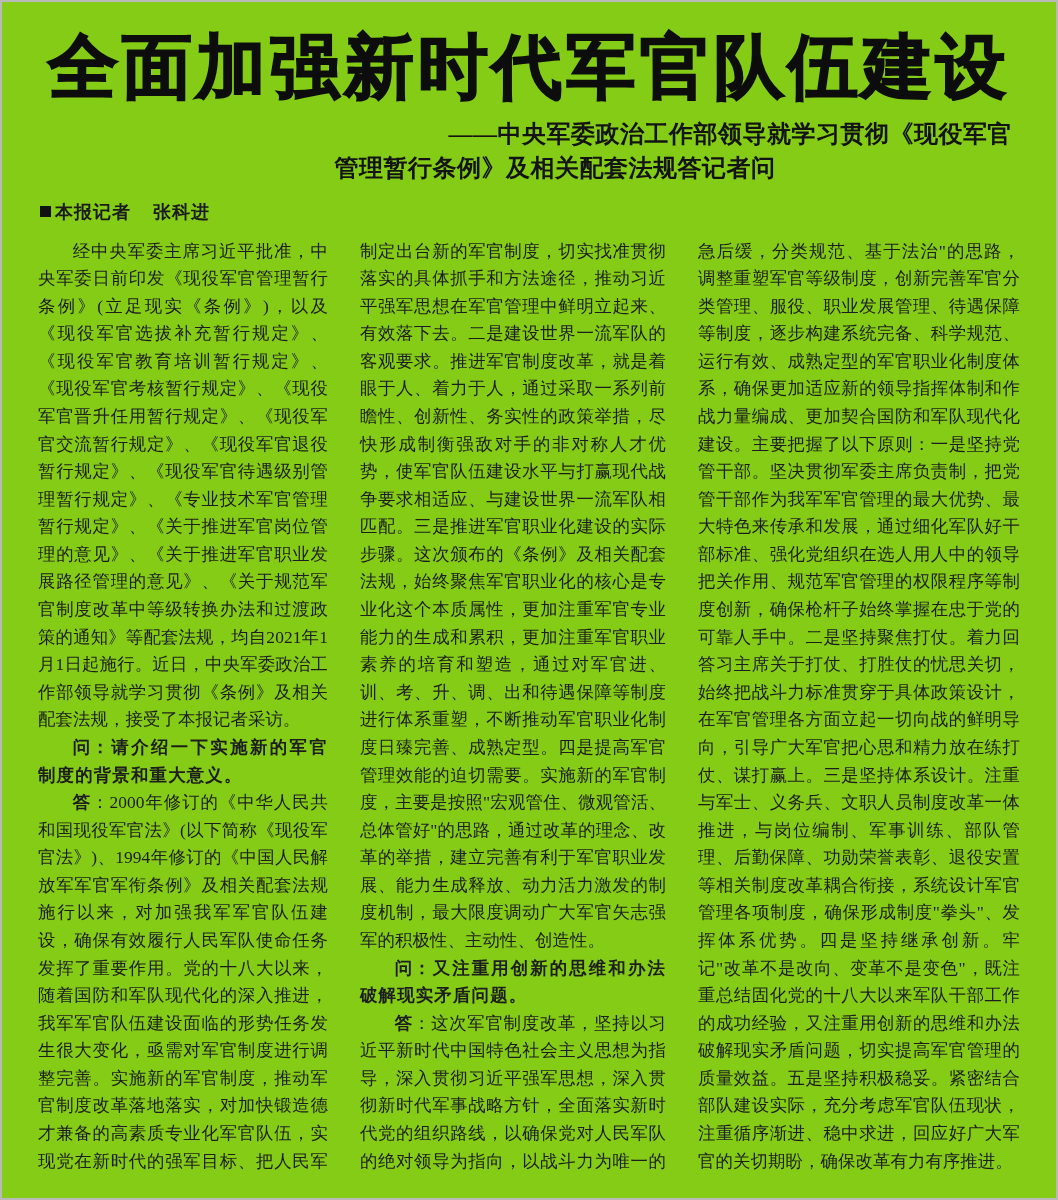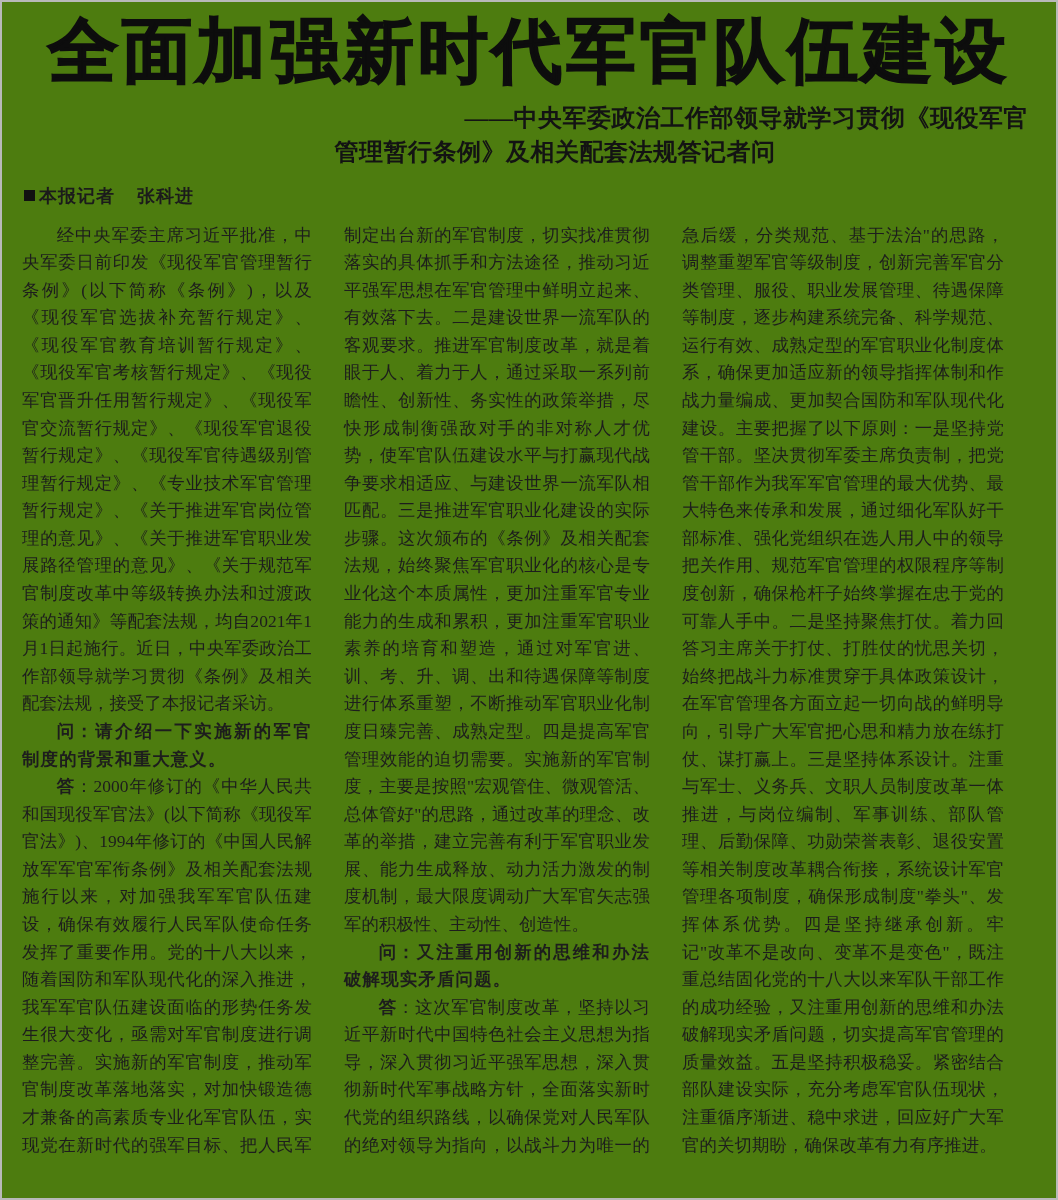--- a/index.html
+++ b/index.html
@@ -13,22 +13,22 @@
     font-family: "Liberation Serif", "DejaVu Serif", serif;
     color: #1a1a1a;
     overflow: hidden;
   }
   #page {
     position: relative;
     width: 1058px;
     height: 1200px;
     box-sizing: border-box;
     border: 2px solid #b9b9b9;
-    background: #4d7c0f;
-    padding: 0;
+    background: #84cc16;
+    padding: 16px;
   }
   
   .headline-wrap {
     padding: 14px 22px 0 22px;
   }
   .headline {
     font-family: "DejaVu Sans", sans-serif;
     font-weight: 700;
     font-size: 70px;
     line-height: 1.02;
@@ -118,21 +118,21 @@
       <span class="l2">管理暂行条例》及相关配套法规答记者问</span>
     </div>
     <div class="byline">
       <span class="sq"></span><span>本报记者</span><span class="reporter">张科进</span>
     </div>
   </div>
 
   <div class="columns">
 
     <div class="col c1">
-      <p>经中央军委主席习近平批准，中央军委日前印发《现役军官管理暂行条例》(以下简称《条例》)，以及《现役军官选拔补充暂行规定》、《现役军官教育培训暂行规定》、《现役军官考核暂行规定》、《现役军官晋升任用暂行规定》、《现役军官交流暂行规定》、《现役军官退役暂行规定》、《现役军官待遇级别管理暂行规定》、《专业技术军官管理暂行规定》、《关于推进军官岗位管理的意见》、《关于推进军官职业发展路径管理的意见》、《关于规范军官制度改革中等级转换办法和过渡政策的通知》等配套法规，均自2021年1月1日起施行。近日，中央军委政治工作部领导就学习贯彻《条例》及相关配套法规，接受了本报记者采访。</p>
+      <p>经中央军委主席习近平批准，中央军委日前印发《现役军官管理暂行条例》(立足现实《条例》)，以及《现役军官选拔补充暂行规定》、《现役军官教育培训暂行规定》、《现役军官考核暂行规定》、《现役军官晋升任用暂行规定》、《现役军官交流暂行规定》、《现役军官退役暂行规定》、《现役军官待遇级别管理暂行规定》、《专业技术军官管理暂行规定》、《关于推进军官岗位管理的意见》、《关于推进军官职业发展路径管理的意见》、《关于规范军官制度改革中等级转换办法和过渡政策的通知》等配套法规，均自2021年1月1日起施行。近日，中央军委政治工作部领导就学习贯彻《条例》及相关配套法规，接受了本报记者采访。</p>
       <p><span class="q-label">问</span><span class="q">：请介绍一下实施新的军官制度的背景和重大意义。</span></p>
       <p><span class="a-label">答</span><span>：2000年修订的《中华人民共和国现役军官法》(以下简称《现役军官法》)、1994年修订的《中国人民解放军军官军衔条例》及相关配套法规施行以来，对加强我军军官队伍建设，确保有效履行人民军队使命任务发挥了重要作用。党的十八大以来，随着国防和军队现代化的深入推进，我军军官队伍建设面临的形势任务发生很大变化，亟需对军官制度进行调整完善。实施新的军官制度，推动军官制度改革落地落实，对加快锻造德才兼备的高素质专业化军官队伍，实现党在新时代的强军目标、把人民军队全面建成世界一流军队，具有重大的战略意义和长远的历史意义。一是贯彻习近平强军思想的重大举措。坚持把学习贯彻习近平强军思想贯穿军官制度改革全过程，深刻领悟习主席关于干部工作和人才建设一系列重要论述，通过</span></p>
     </div>
 
     <div class="col c2">
       <p class="cont">制定出台新的军官制度，切实找准贯彻落实的具体抓手和方法途径，推动习近平强军思想在军官管理中鲜明立起来、有效落下去。二是建设世界一流军队的客观要求。推进军官制度改革，就是着眼于人、着力于人，通过采取一系列前瞻性、创新性、务实性的政策举措，尽快形成制衡强敌对手的非对称人才优势，使军官队伍建设水平与打赢现代战争要求相适应、与建设世界一流军队相匹配。三是推进军官职业化建设的实际步骤。这次颁布的《条例》及相关配套法规，始终聚焦军官职业化的核心是专业化这个本质属性，更加注重军官专业能力的生成和累积，更加注重军官职业素养的培育和塑造，通过对军官进、训、考、升、调、出和待遇保障等制度进行体系重塑，不断推动军官职业化制度日臻完善、成熟定型。四是提高军官管理效能的迫切需要。实施新的军官制度，主要是按照"宏观管住、微观管活、总体管好"的思路，通过改革的理念、改革的举措，建立完善有利于军官职业发展、能力生成释放、动力活力激发的制度机制，最大限度调动广大军官矢志强军的积极性、主动性、创造性。</p>
       <p><span class="q-label">问</span><span class="q">：又注重用创新的思维和办法破解现实矛盾问题。</span></p>
       <p><span class="a-label">答</span><span>：这次军官制度改革，坚持以习近平新时代中国特色社会主义思想为指导，深入贯彻习近平强军思想，深入贯彻新时代军事战略方针，全面落实新时代党的组织路线，以确保党对人民军队的绝对领导为指向，以战斗力为唯一的根本的标准，瞄准军官职业化这个大方向，按照"坚持遵循、目标引领，立足现实、着眼长远，统筹规划、体系设计，突出重点、先</span></p>
     </div>
 

